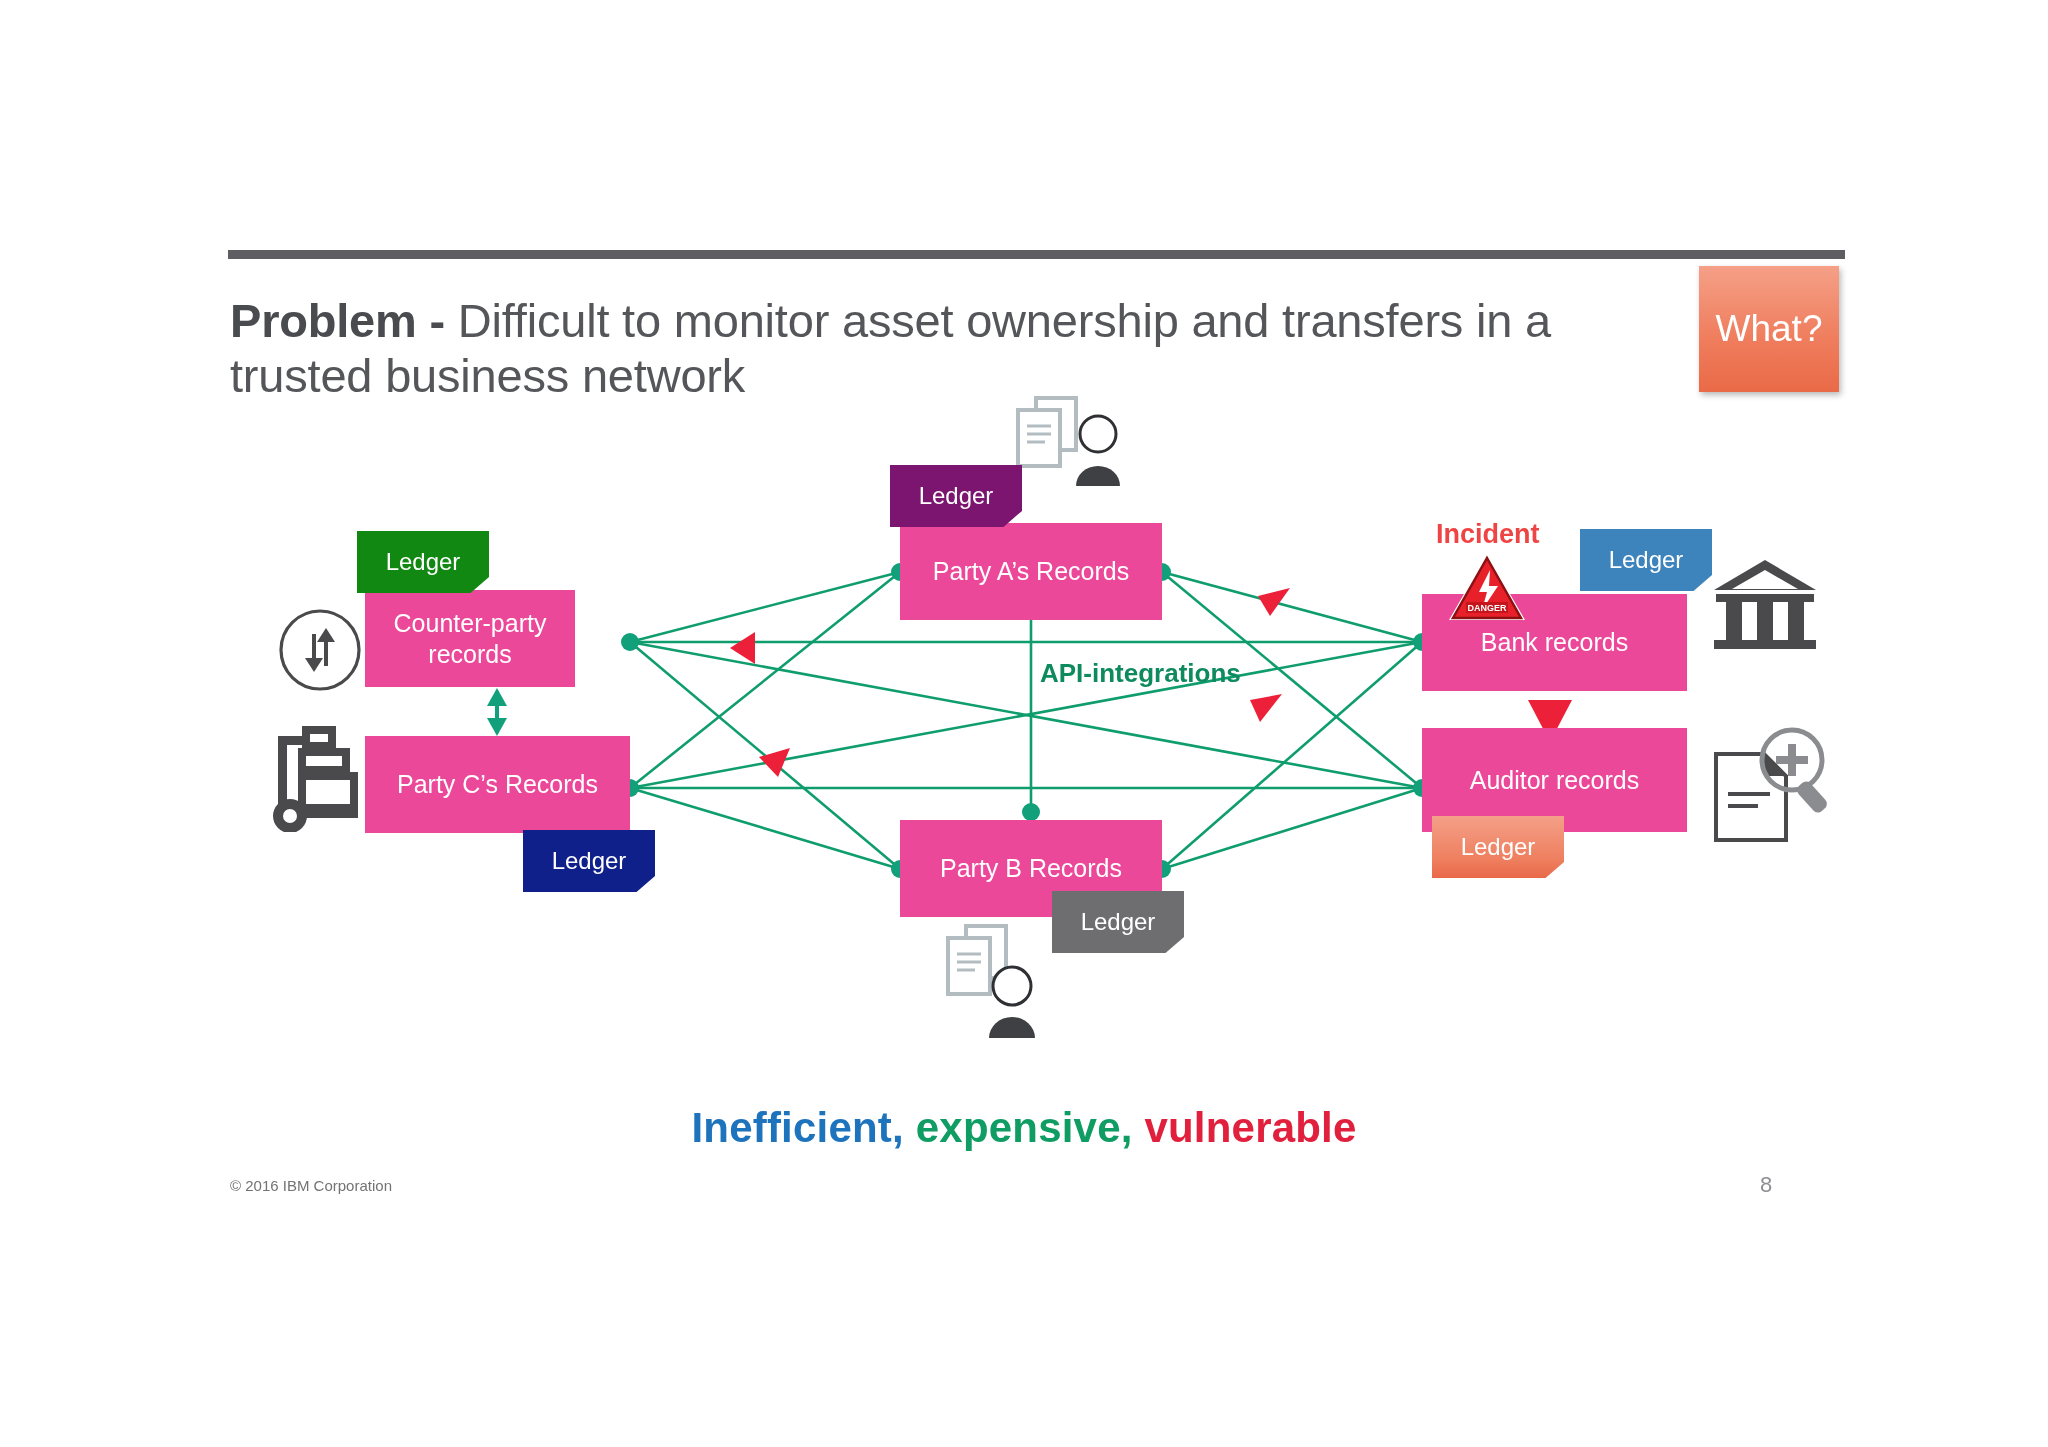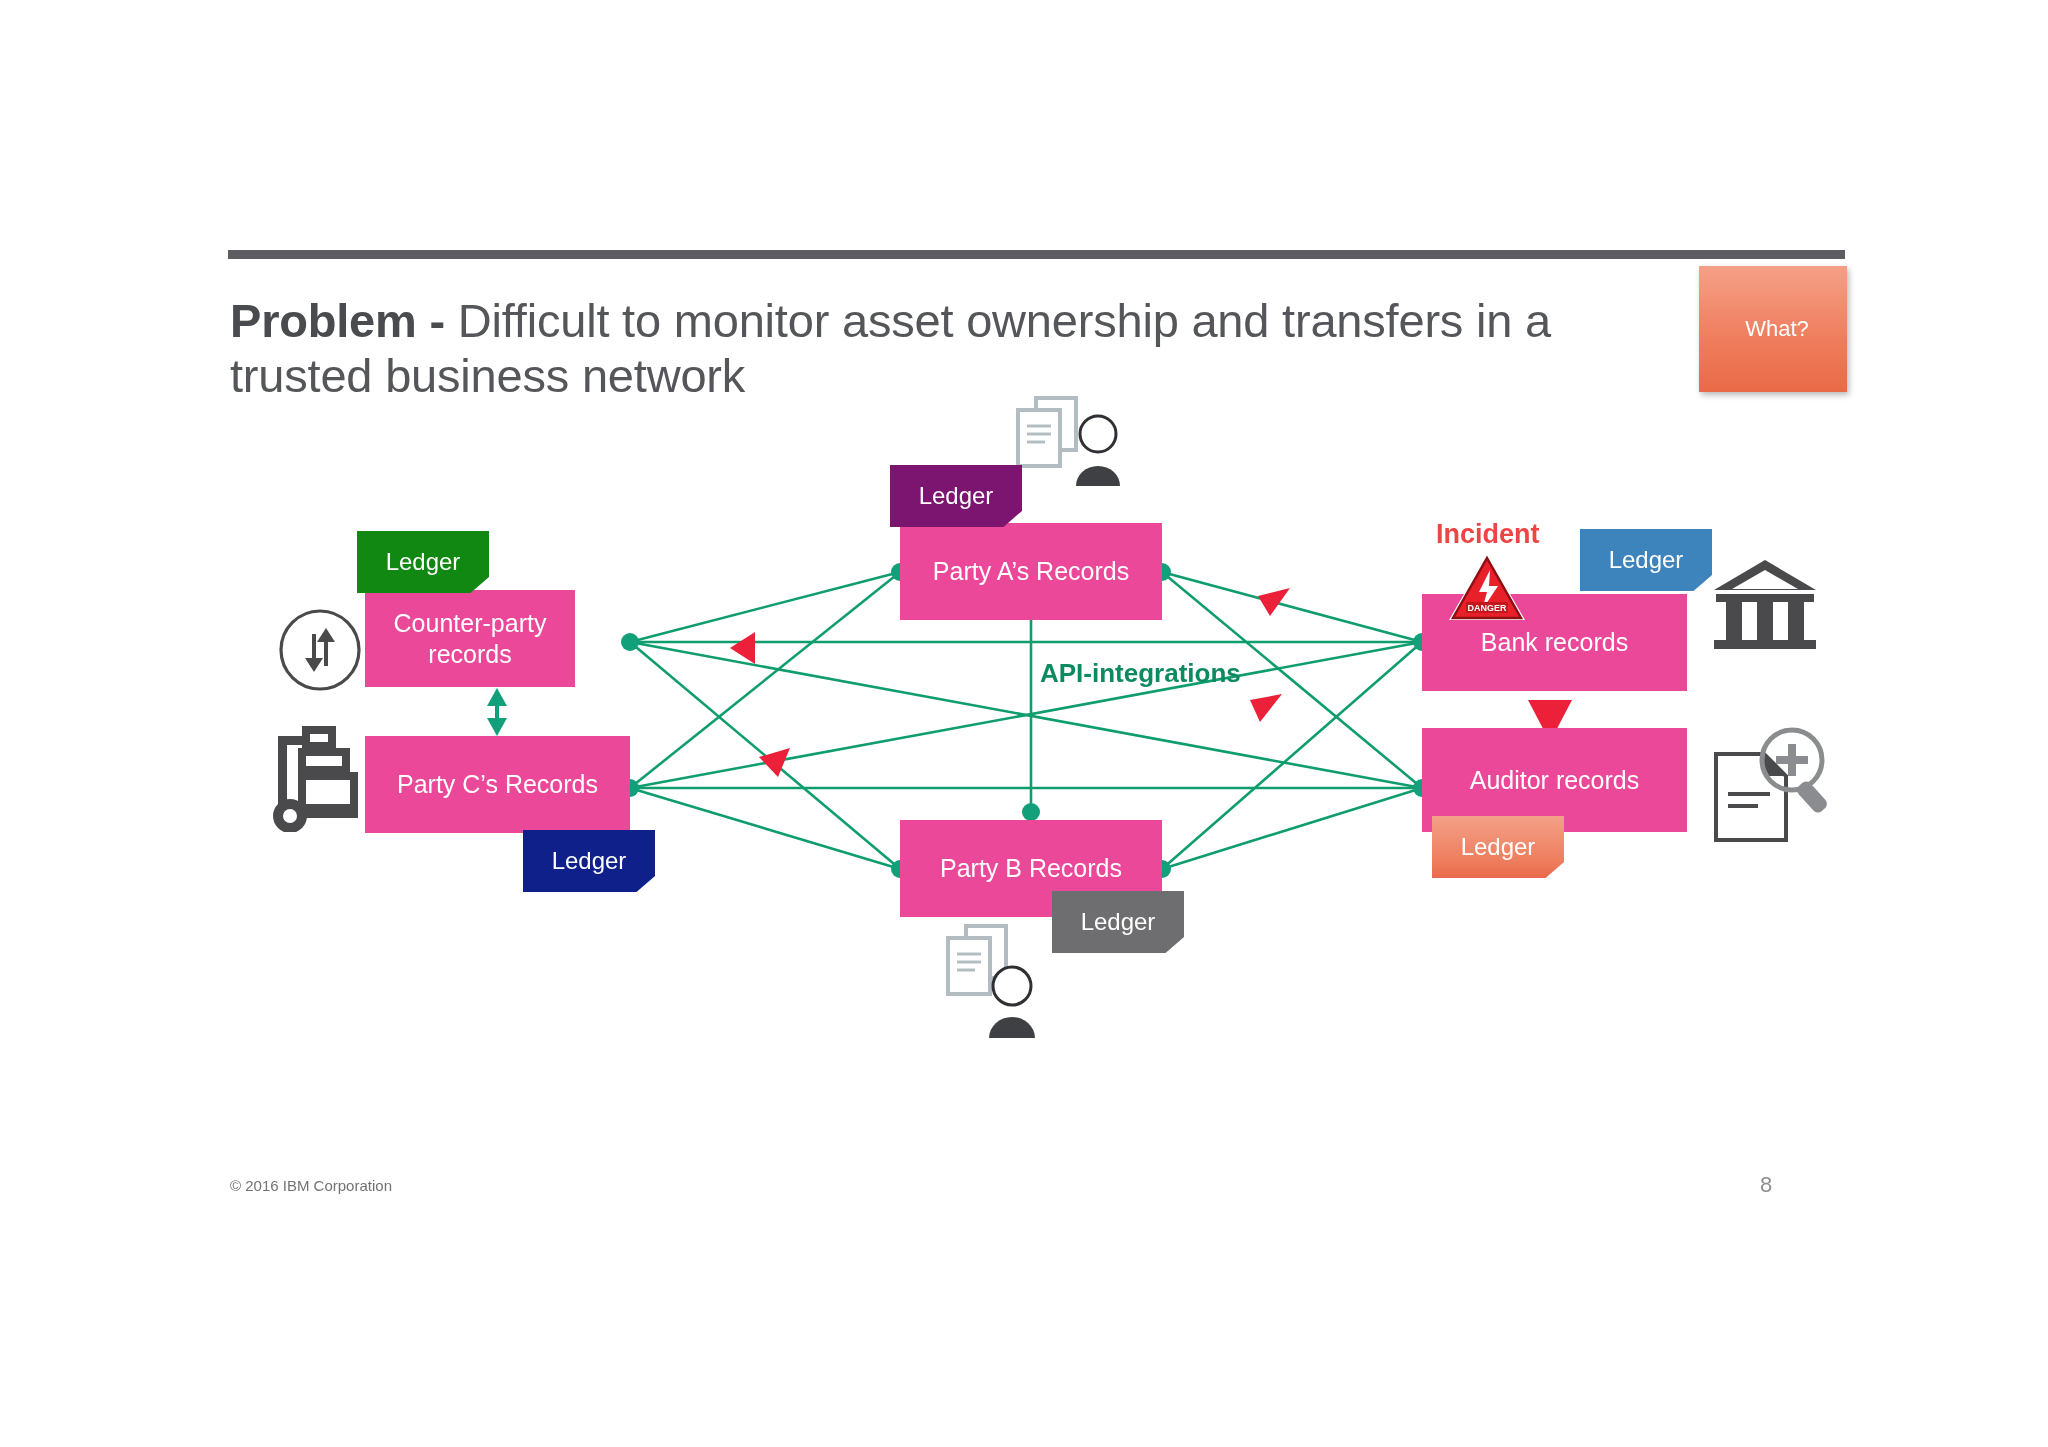--- a/index.html
+++ b/index.html
@@ -21,21 +21,21 @@
     font-size:47px;line-height:1.18;color:#55565a;font-weight:400;
     letter-spacing:-0.2px;
   }
   .title b{font-weight:700;color:#4a4b4f;}
 
   .what-box{
     position:absolute;left:1699px;top:266px;width:140px;height:126px;
     background:linear-gradient(180deg,#f5a087 0%,#ef7d5d 58%,#ea6a47 100%);
     box-shadow:2px 3px 6px rgba(0,0,0,0.28);
     display:flex;align-items:center;justify-content:center;
-    color:#ffffff;font-size:22px;padding-left:8px;
+    color:#ffffff;font-size:37px;
   }
 
   
   .canvas{position:absolute;left:0;top:0;width:2048px;height:1447px;}
   .net-svg{position:absolute;left:0;top:0;width:2048px;height:1447px;overflow:visible;}
 
   
   .rec{
     position:absolute;background:#ec4899;color:#ffffff;
     display:flex;align-items:center;justify-content:center;text-align:center;
@@ -295,17 +295,20 @@
         <g fill="#8b8c90">
           <rect x="82" y="22" width="8" height="32"></rect>
           <rect x="70" y="34" width="32" height="8"></rect>
         </g>
         <rect x="98" y="58" width="16" height="34" rx="6" fill="#8b8c90" transform="rotate(-42 106 75)"></rect>
       </svg>
     </div>
 
   </div>
 
+  <div class="tagline">
+    <span class="w1">Inefficient</span><span class="cm1">, </span><span class="w2">expensive</span><span class="cm2">, </span><span class="w3">vulnerable</span>
+  </div>
 
   <div class="copyright">© 2016 IBM Corporation</div>
   <div class="pagenum">8</div>
 
 </div>
 
 </body></html>

